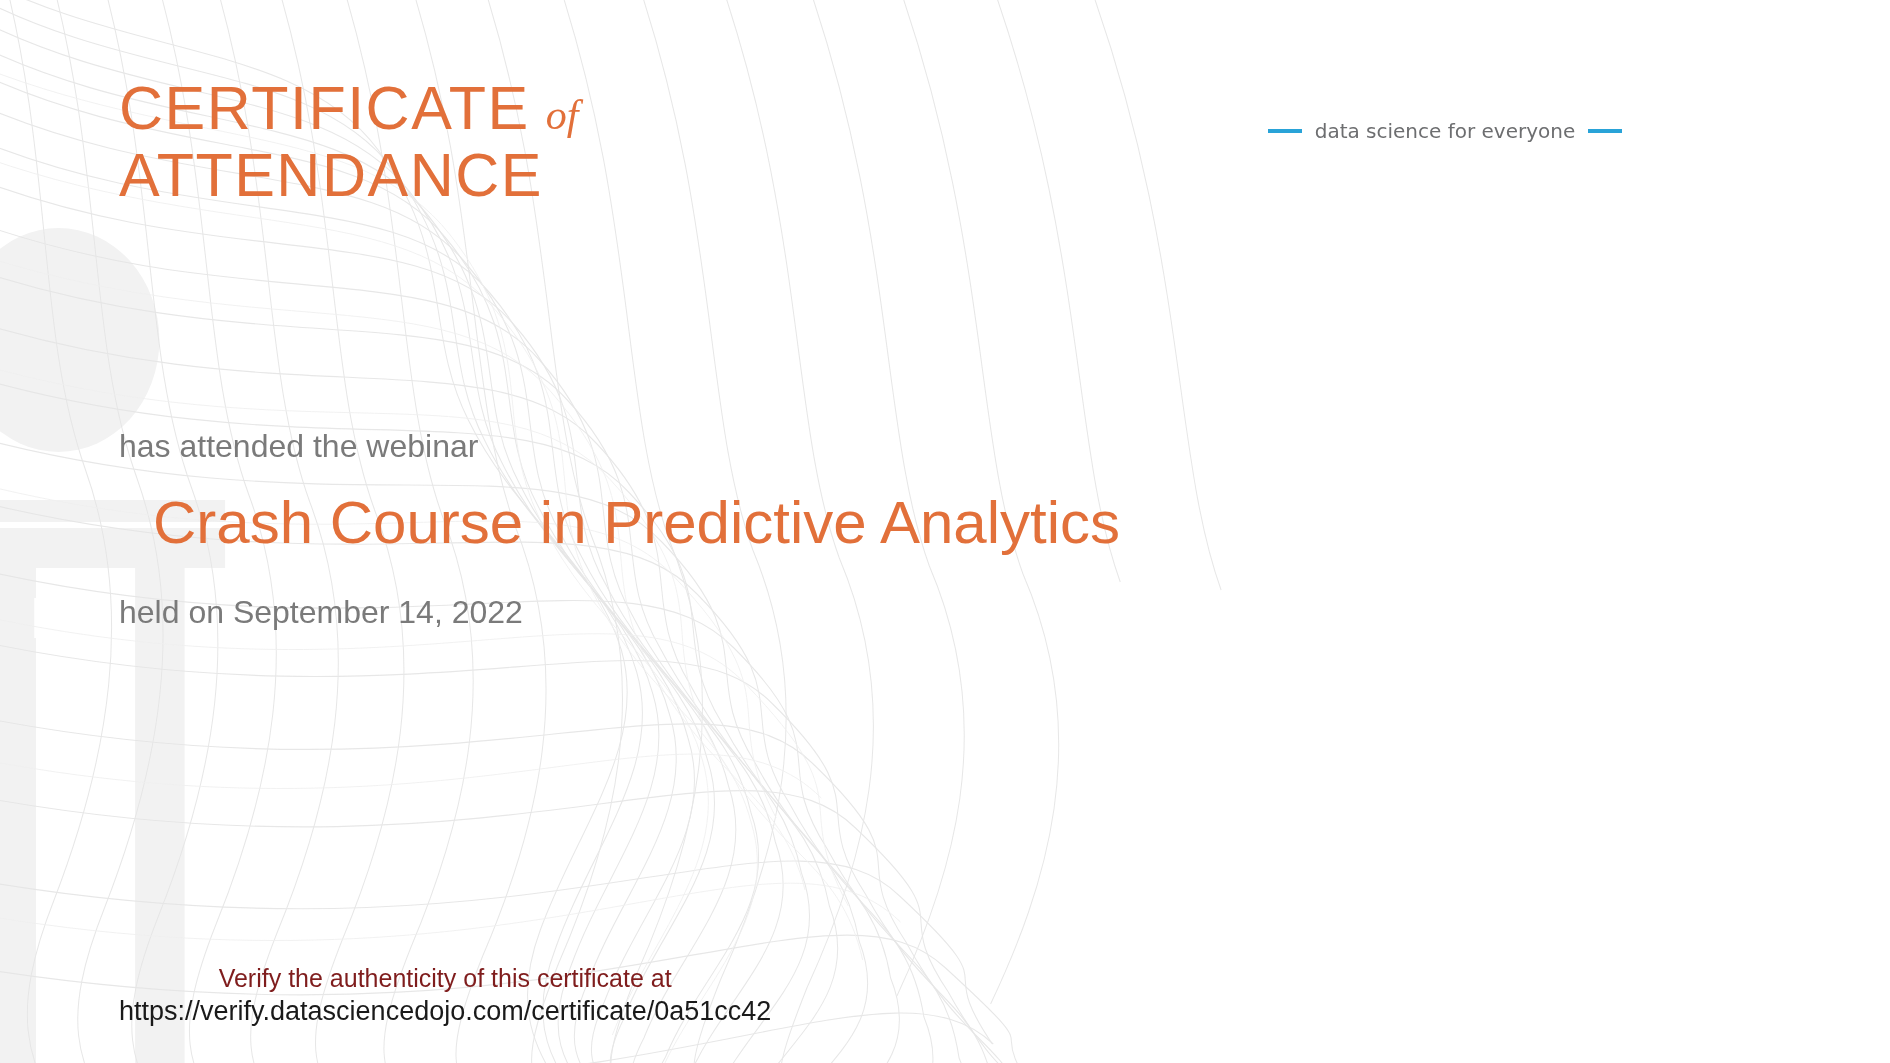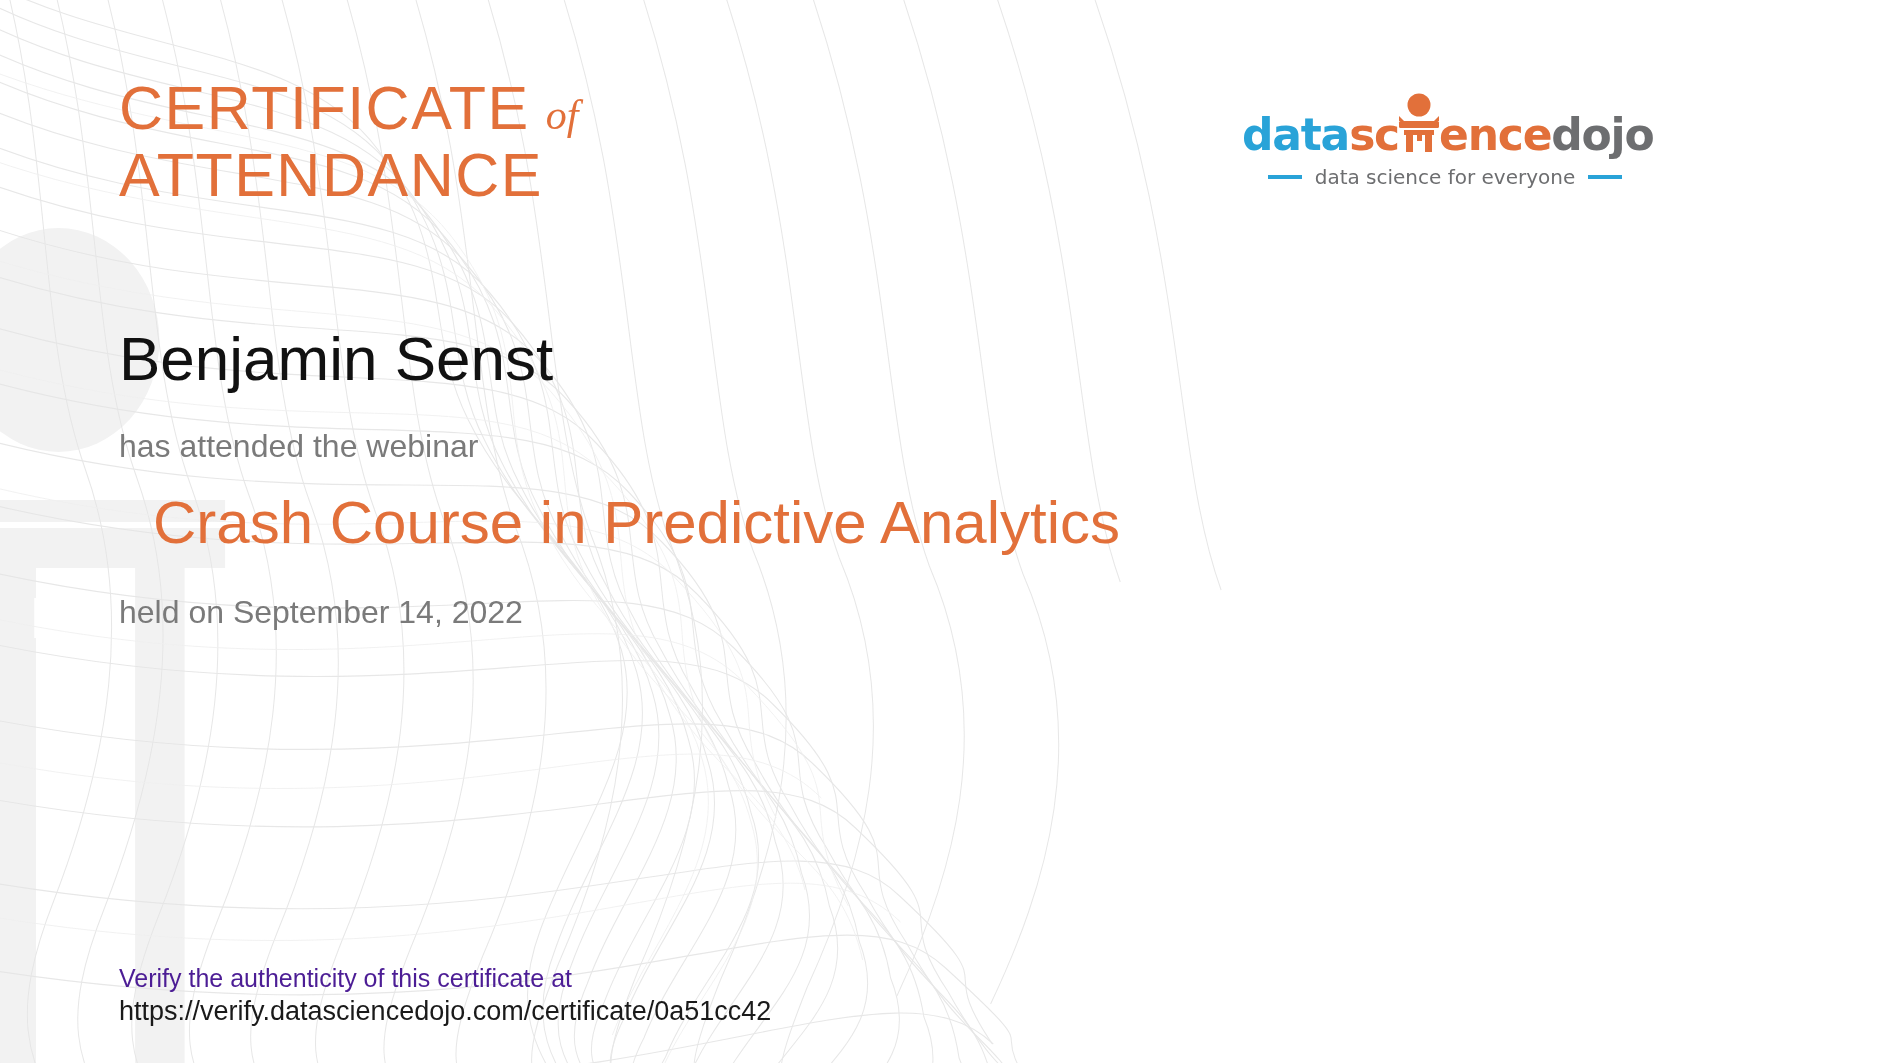--- a/index.html
+++ b/index.html
@@ -181,23 +181,24 @@
   
   .verify {
     position: absolute;
     left: 119px;
     top: 962px;
   }
   .verify .verify-label {
     font-family: "Liberation Sans", sans-serif;
     font-weight: 400;
     font-size: 25px;
-    color: #4c1d95;
+    color: #7f1d1d;
     line-height: 1.28;
     white-space: nowrap;
+    text-align: center;
   }
   .verify .verify-url {
     font-family: "Liberation Sans", sans-serif;
     font-weight: 400;
     font-size: 27px;
     color: #1a1a1a;
     line-height: 1.28;
     white-space: nowrap;
   }
 </style>
@@ -281,38 +282,27 @@
       </g>
     </svg>
   </div>
 
   <div class="cert-heading">
     <span class="line1"><span>CERTIFICATE</span><span class="word-of">of</span></span>
     <span class="line2">ATTENDANCE</span>
   </div>
 
   <div class="logo">
-    <div class="logo-word"><span class="seg-data">data</span><span class="seg-sc">sc</span><span class="torii-slot"><svg viewBox="0 0 44 60" xmlns="http://www.w3.org/2000/svg" aria-hidden="true">
-            <circle cx="22" cy="13" r="11.5" fill="#e2703a"></circle>
-            <rect x="2" y="29" width="40" height="7" rx="1.5" fill="#e2703a"></rect>
-            <path d="M2 29 L2 24 L7 29 Z" fill="#e2703a"></path>
-            <path d="M42 29 L42 24 L37 29 Z" fill="#e2703a"></path>
-            <rect x="7" y="38" width="30" height="5" fill="#e2703a"></rect>
-            <rect x="9" y="43" width="7" height="17" fill="#e2703a"></rect>
-            <rect x="28" y="43" width="7" height="17" fill="#e2703a"></rect>
-            <rect x="20" y="43" width="5" height="6" fill="#e2703a"></rect>
-          </svg></span><span class="seg-ence">ence</span><span class="seg-dojo">dojo</span></div>
     <div class="logo-tagline">
       <span class="dash"></span>
       <span class="tag-text">data science for everyone</span>
       <span class="dash"></span>
     </div>
   </div>
 
-  <div class="recipient">Benjamin Senst</div>
   <div class="attended-line">has attended the webinar</div>
   <div class="course-title">Crash Course in Predictive Analytics</div>
   <div class="held-line">held on September 14, 2022</div>
 
 
   <div class="verify">
     <div class="verify-label">Verify the authenticity of this certificate at</div>
     <div class="verify-url">https://verify.datasciencedojo.com/certificate/0a51cc42</div>
   </div>
 

